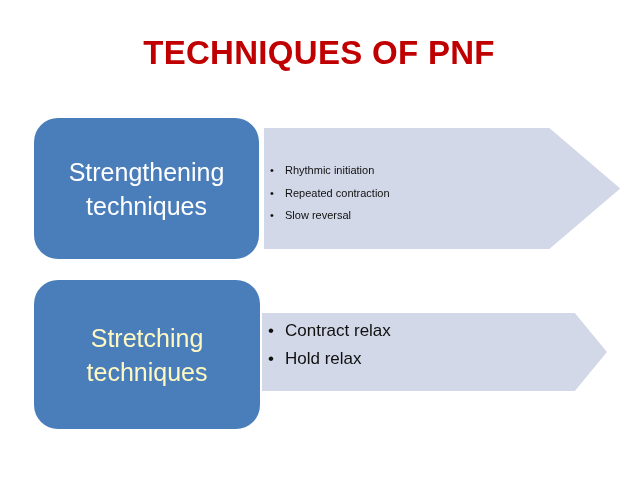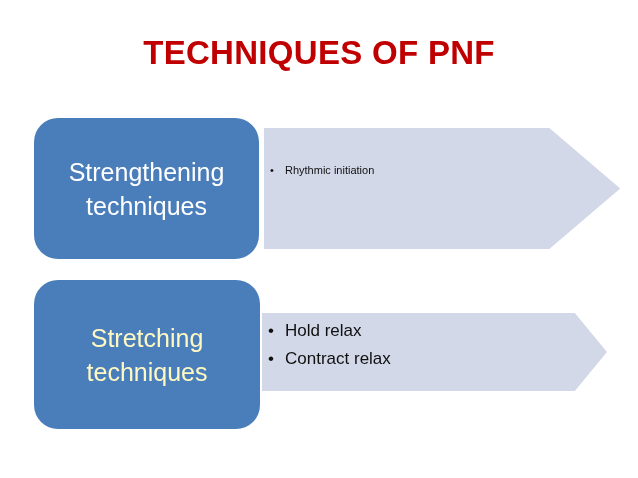--- a/index.html
+++ b/index.html
@@ -121,38 +121,40 @@
 
   <div class="arrow-wrap" style="left:264px; top:128px;">
     <svg class="arrow-svg" width="357" height="121" viewBox="0 0 357 121">
       <polygon points="0,0 264,0 264,-18 356,60.5 264,139 264,121 0,121" fill="#d2d8e8"></polygon>
       <polygon points="0,0 264,0 264,-18 356,60.5 264,139 264,121 0,121" fill="#d2d8e8" transform="translate(0,0)"></polygon>
     </svg>
   </div>
 
   <ul class="bullets bullets-1" style="color: rgb(16, 16, 16);">
     <li>Rhythmic initiation</li>
+    <li>Repeated contraction</li>
+    <li>Slow reversal</li>
   </ul>
 
   <div id="label-box-1" class="label-box" style="background: rgb(74, 126, 187); color: rgb(255, 255, 255);">
     <span class="label-text">
       <span>Strengthening</span><br>
       <span>techniques</span>
     </span>
   </div>
 
   <div class="arrow-wrap" style="left:262px; top:313px;">
     <svg class="arrow-svg" width="346" height="78" viewBox="0 0 346 78">
       <polygon points="0,0 293,0 293,-24 345,39 293,102 293,78 0,78" fill="#d2d8e8"></polygon>
     </svg>
   </div>
 
   <ul class="bullets bullets-2" style="color: rgb(16, 16, 16);">
+    <li>Contract relax</li>
     <li>Hold relax</li>
-    <li>Contract relax</li>
   </ul>
 
   <div id="label-box-2" class="label-box" style="background: rgb(74, 126, 187); color: #fef9c3;">
     <span class="label-text">
       <span>Stretching</span><br>
       <span>techniques</span>
     </span>
   </div>
 
 </div>

